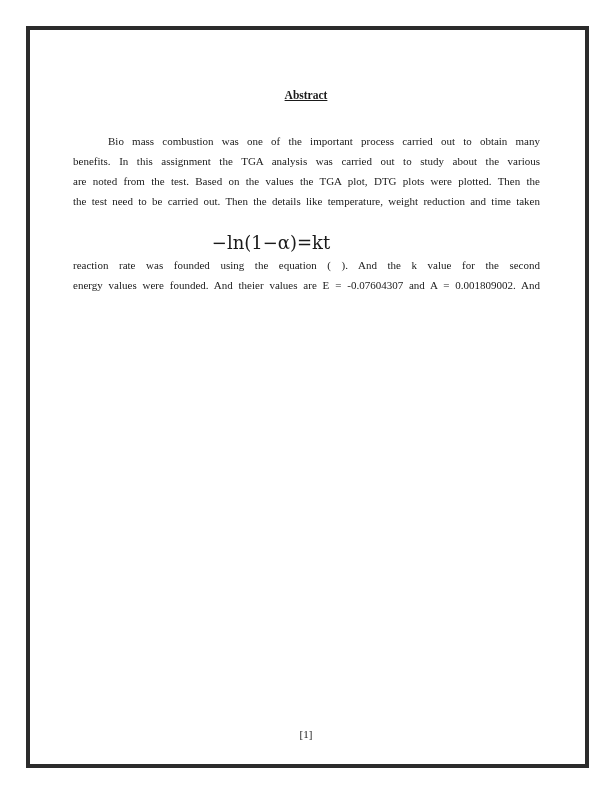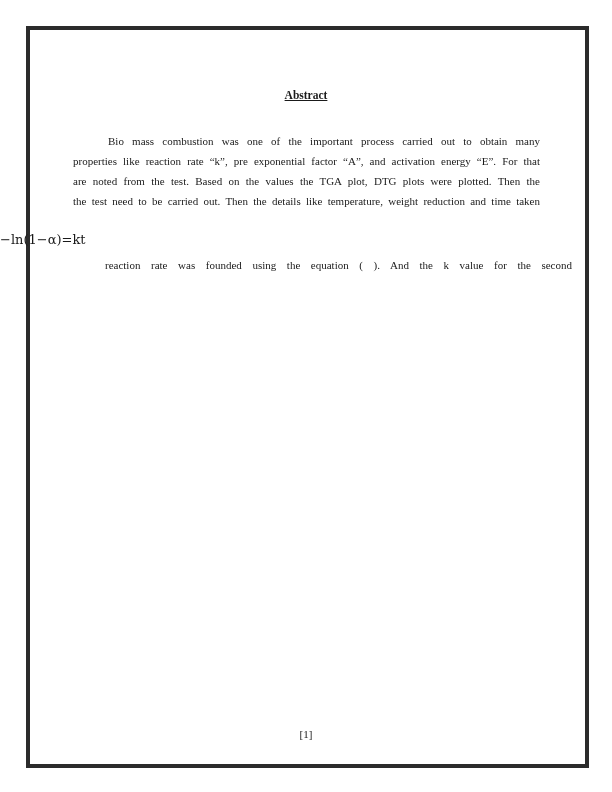--- a/index.html
+++ b/index.html
@@ -16,40 +16,41 @@
       font-weight: bold; font-size: 11.5px; text-decoration: underline;
     }
     .para {
       position: absolute; left: 73px; width: 467px; font-size: 11px; line-height: 20px;
       text-align: justify; text-align-last: justify;
     }
     .line { display: block; height: 20px; white-space: nowrap; text-align: justify; text-align-last: justify; }
     .line.indent { padding-left: 35px; }
     .line.end { text-align-last: left; }
     .equation {
-      position: absolute; left: 0; width: 542px; top: 232px; 
-      font-size: 13px; font-family: "DejaVu Serif", serif;
+      position: absolute; left: 0; width: 542px; top: 232px; text-align: center;
+      font-size: 18px; font-family: "DejaVu Serif", serif;
     }
     .page-number {
       position: absolute; left: 0; width: 612px; top: 728px; text-align: center; font-size: 11px;
     }
   </style>
 </head>
 <body>
 
 <div class="page-border"></div>
 
 <div class="title">Abstract</div>
 
 <div class="para" style="top:111px;margin-top:20px;">
   <span class="line indent">Bio mass combustion was one of the important process carried out to obtain many</span>
-  <span class="line">properties like reaction rate “k”, pre exponential factor “A”, and activation energy “E”. For that</span>
+  <span class="line">benefits. In this assignment the TGA analysis was carried out to study about the various</span>
   <span class="line">are noted from the test. Based on the values the TGA plot, DTG plots were plotted. Then the</span>
   <span class="line">the test need to be carried out. Then the details like temperature, weight reduction and time taken</span>
 </div>
 
 <div class="equation">−ln(1−α)=kt</div>
 
-<div class="para" style="top:255px;margin-left:32px;">
+<div class="para" style="top:255px;">
   <span class="line">reaction rate was founded using the equation (                              ). And the k value for the second</span>
+  <span class="line">energy values were founded. And theier values are E = -0.07604307 and A = 0.001809002. And</span>
 </div>
 
 <div class="page-number">[1]</div>
 
 </body></html>

